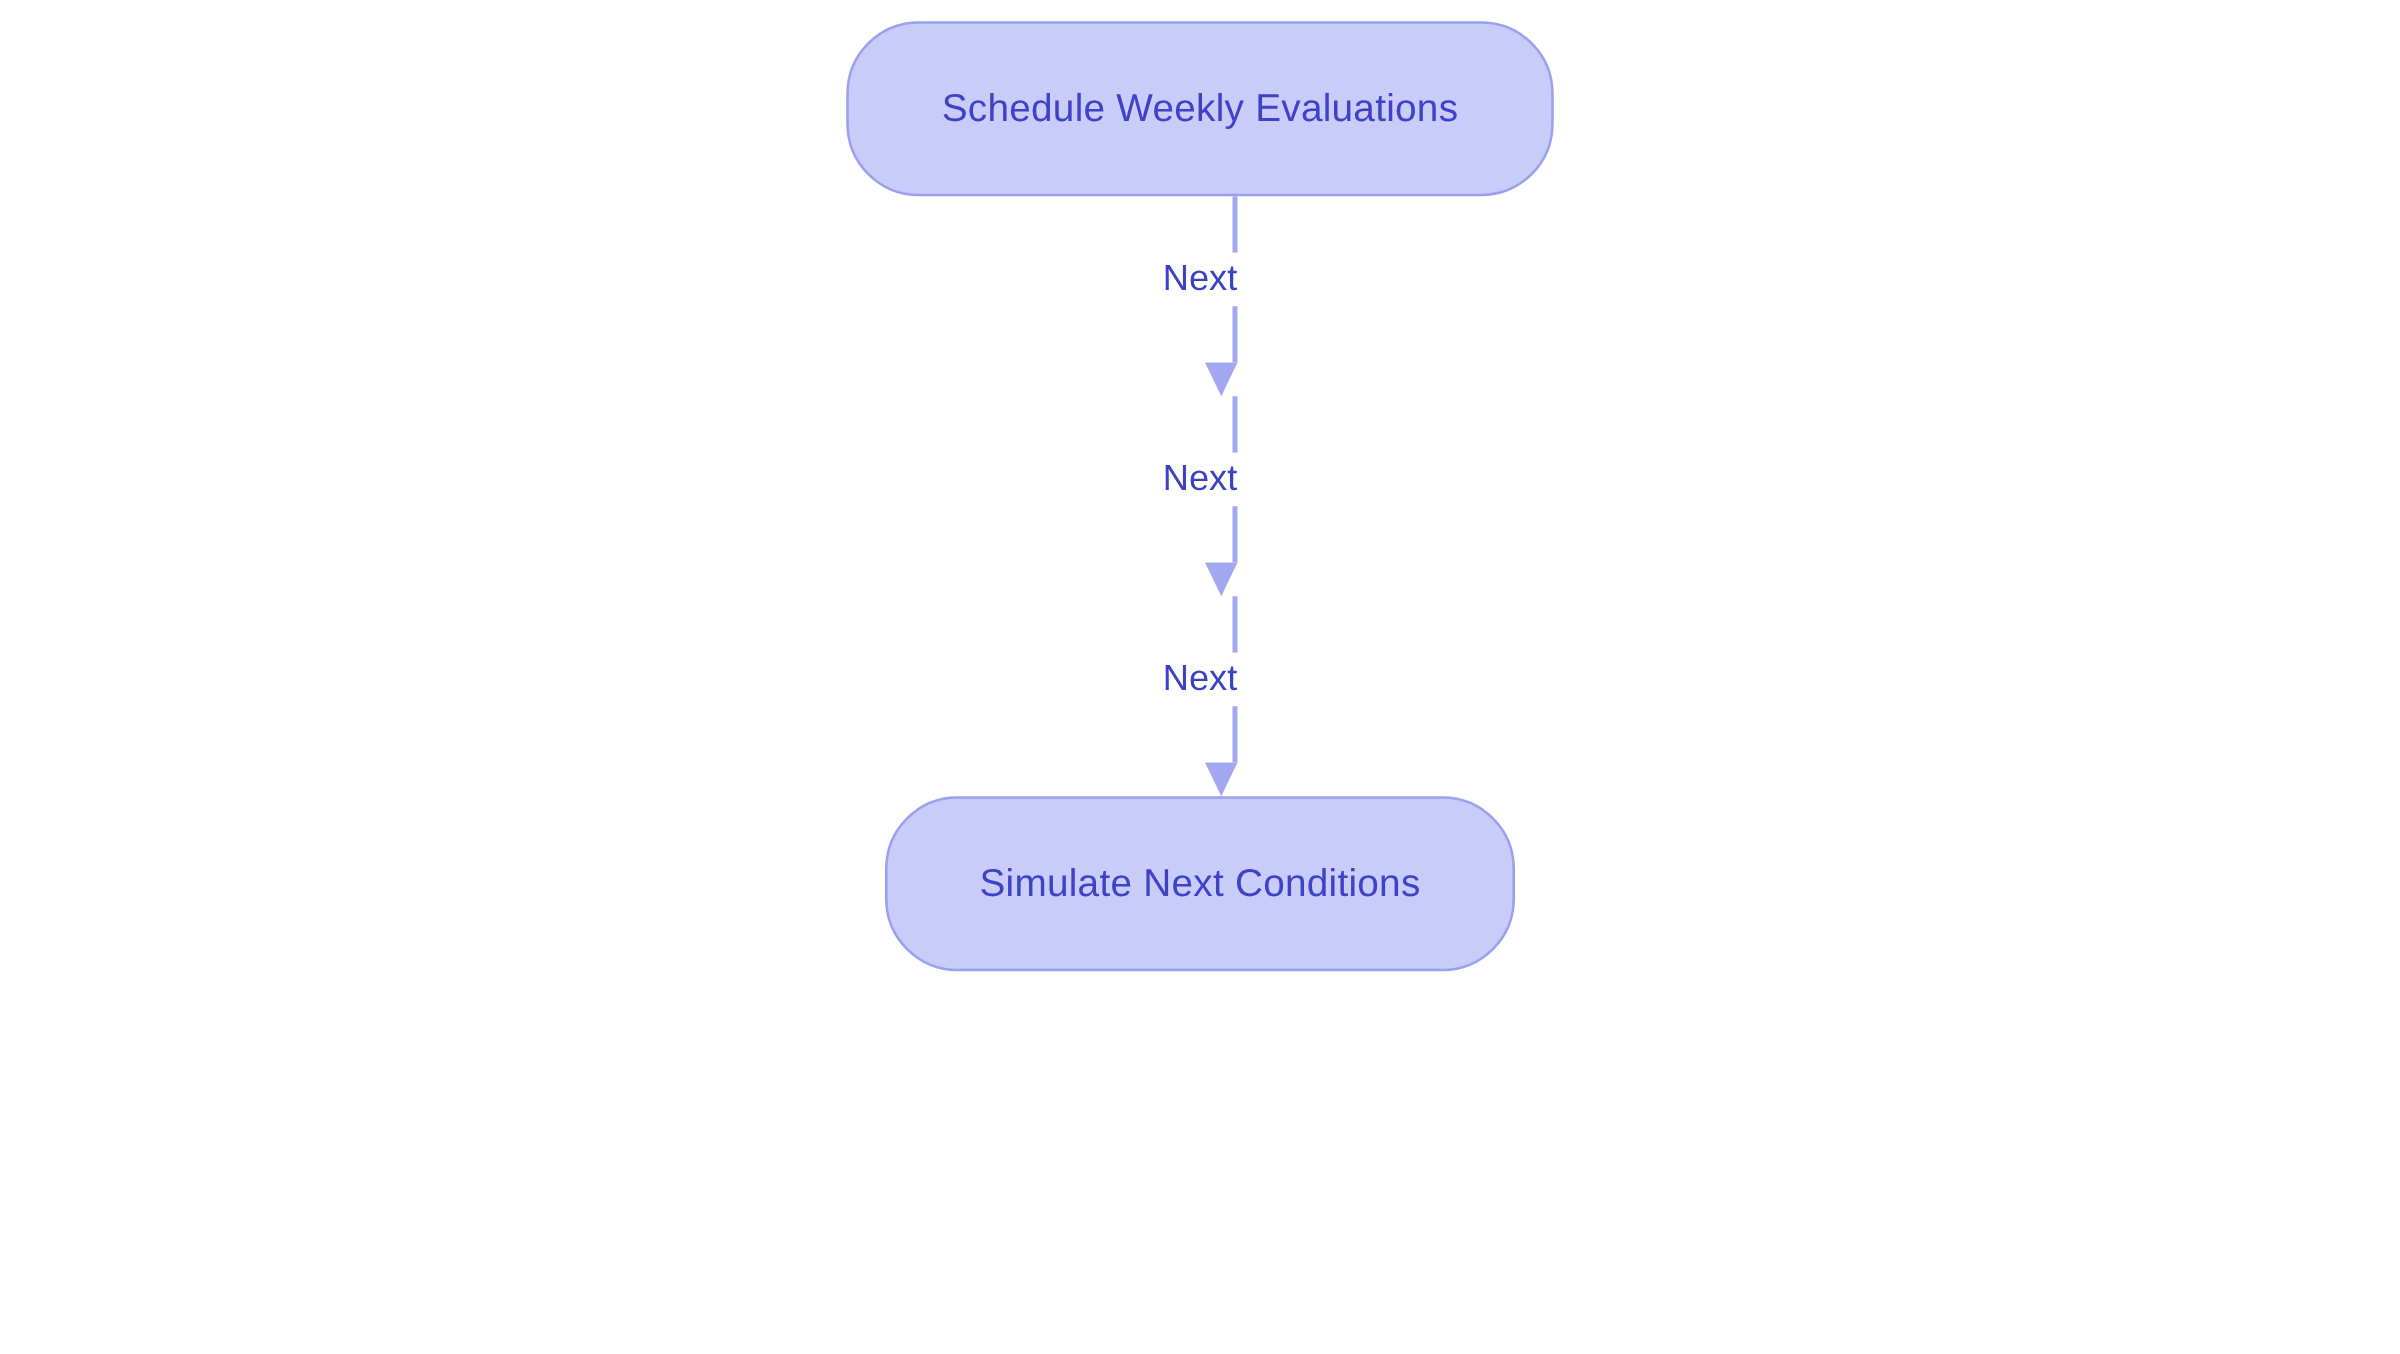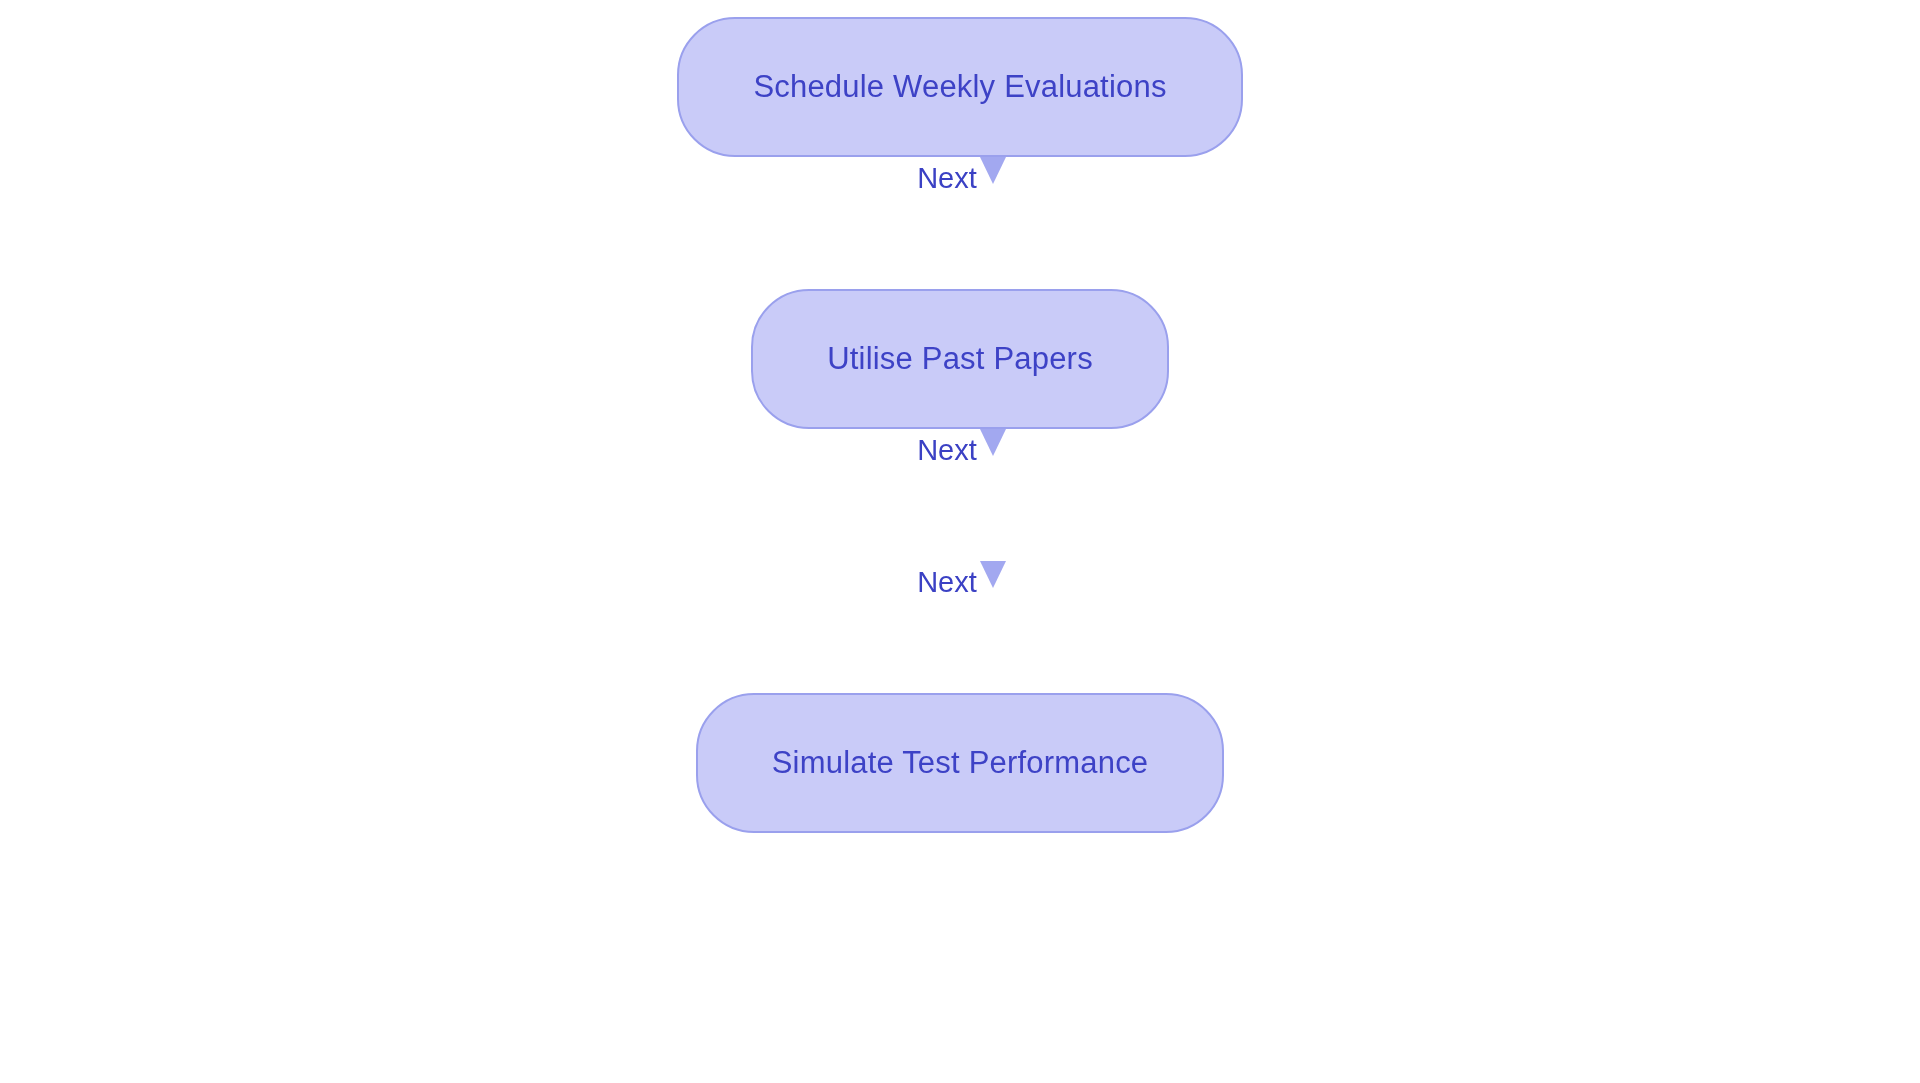--- a/index.html
+++ b/index.html
@@ -43,23 +43,24 @@
     align-items: center;
     justify-content: center;
     white-space: nowrap;
   }
   .node-label {
     color: var(--node-text);
     font-size: 31px;
     letter-spacing: 0.2px;
   }
   .connector {
-    height: 132px;
+    height: 160px;
     display: flex;
-    align-items: flex-start;
+    flex-direction: column;
+    align-items: flex-end;
   }
   .edge-line {
     width: 3.5px;
     flex: 1 1 auto;
     background: var(--arrow);
   }
   .edge-label {
     color: var(--edge-text);
     font-size: 29px;
     line-height: 1.25;
@@ -85,37 +86,34 @@
       <span class="node-label">Schedule Weekly Evaluations</span>
     </div>
 
     <div class="connector">
       <div class="edge-line"></div>
       <div class="edge-label">Next</div>
       <div class="edge-line"></div>
       <div class="arrowhead"></div>
     </div>
 
-    <div class="node">
-      <span class="node-label">Utilise Past Papers</span>
-    </div>
 
     <div class="connector">
       <div class="edge-line"></div>
       <div class="edge-label">Next</div>
       <div class="edge-line"></div>
       <div class="arrowhead"></div>
     </div>
 
 
     <div class="connector">
       <div class="edge-line"></div>
       <div class="edge-label">Next</div>
       <div class="edge-line"></div>
       <div class="arrowhead"></div>
     </div>
 
     <div class="node">
-      <span class="node-label">Simulate Test Performance</span>
+      <span class="node-label">Simulate Next Conditions</span>
     </div>
 
   </div>
 </div>
 
 </body></html>

